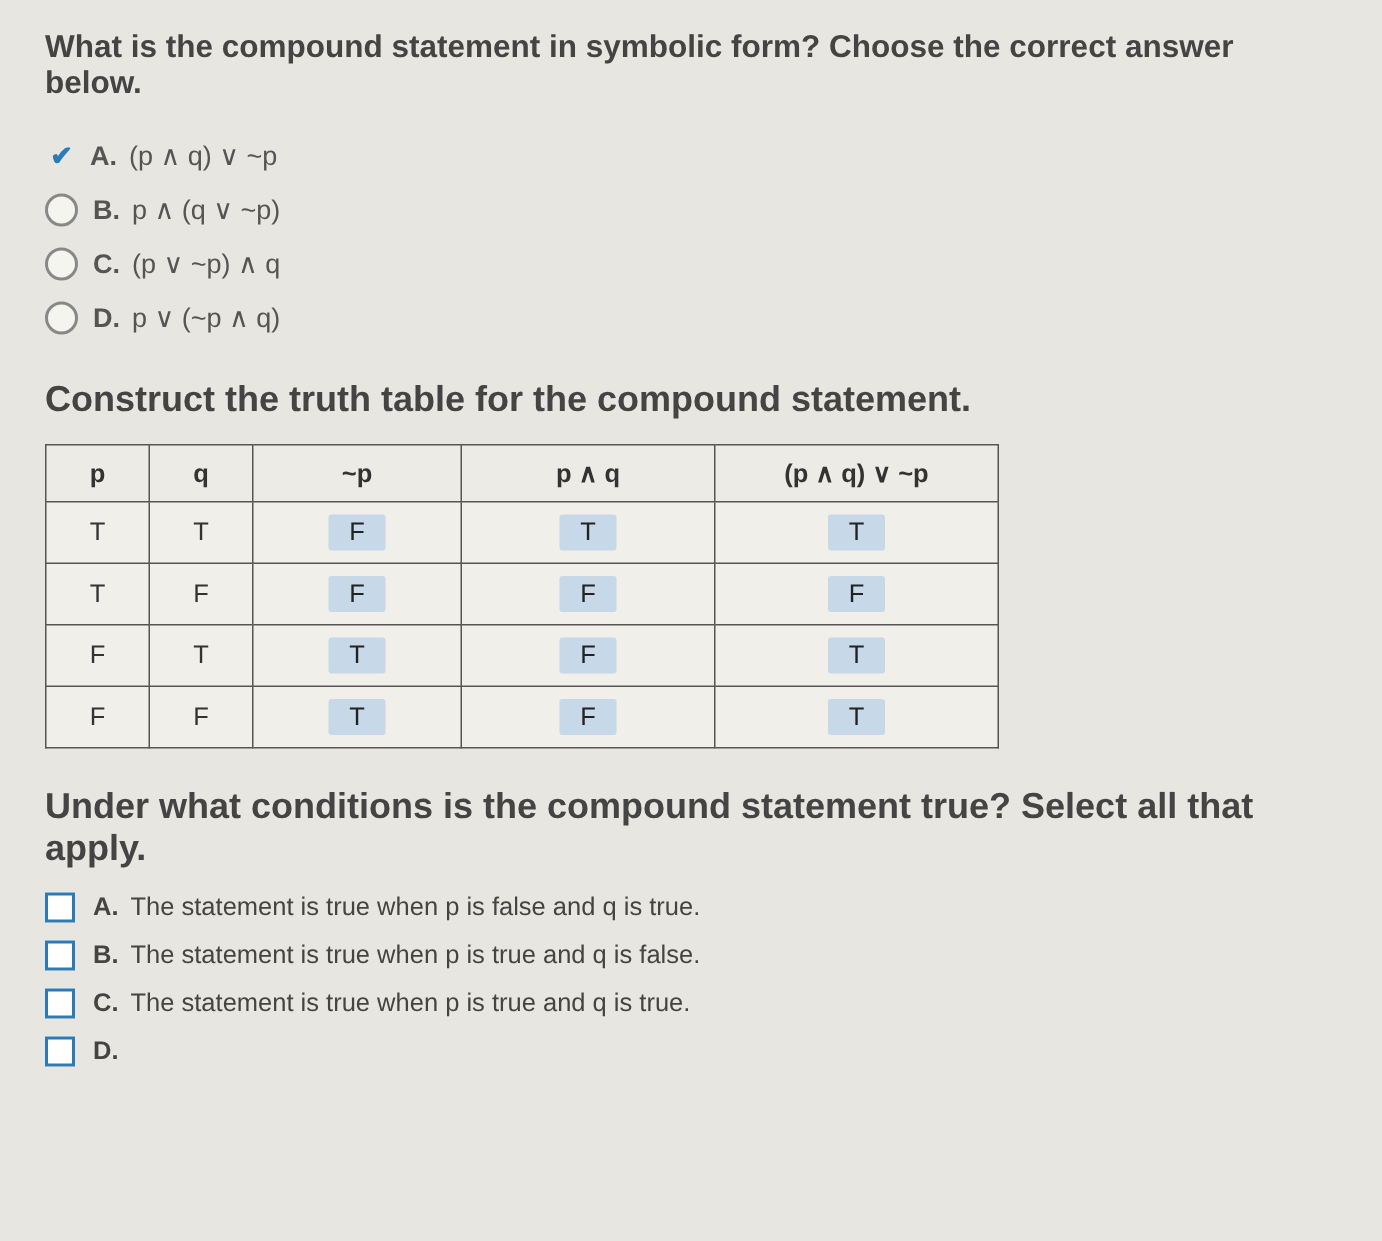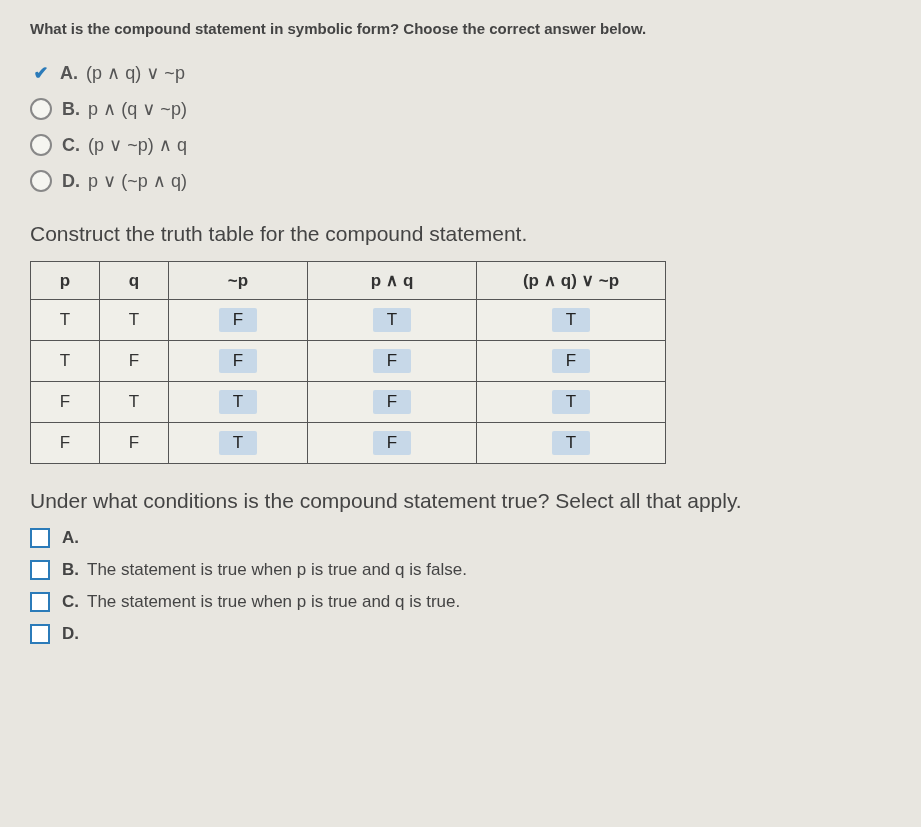--- a/index.html
+++ b/index.html
@@ -5,21 +5,21 @@
     body {
       font-family: Arial, Helvetica, sans-serif;
       background: #e8e6e0;
       margin: 0;
       padding: 20px 30px;
       color: #333;
       width: 921px;
       box-sizing: border-box;
     }
     .question {
-      font-size: 15px;
+      font-size: 21px;
       font-weight: bold;
       color: #444;
       margin-bottom: 25px;
     }
     .options {
       margin-bottom: 30px;
     }
     .option {
       display: flex;
       align-items: center;
@@ -49,24 +49,24 @@
       flex-shrink: 0;
       color: #2b7bb9;
       font-weight: bold;
       font-size: 18px;
     }
     .opt-letter {
       font-weight: bold;
       margin-right: 8px;
     }
     .subheading {
-      font-size: 21px;
+      font-size: 24px;
       color: #444;
       margin-bottom: 15px;
-      font-weight: normal;
+      font-weight: bold;
     }
     table {
       border-collapse: collapse;
       margin-bottom: 25px;
       background: #f0efe9;
     }
     th, td {
       border: 1px solid #555;
       padding: 8px 14px;
       text-align: center;
@@ -180,20 +180,21 @@
   </tr>
 </tbody>
   </table>
 
 <div class="subheading">Under what conditions is the compound statement true? Select all that apply.</div>
 
 <div class="checkbox-list">
   <div class="checkbox-item">
     <span class="checkbox"></span>
     <span class="cb-letter">A.</span>
+    <span>The statement is true when p is false and q is true.</span>
   </div>
   <div class="checkbox-item">
     <span class="checkbox"></span>
     <span class="cb-letter">B.</span>
     <span>The statement is true when p is true and q is false.</span>
   </div>
   <div class="checkbox-item">
     <span class="checkbox"></span>
     <span class="cb-letter">C.</span>
     <span>The statement is true when p is true and q is true.</span>

